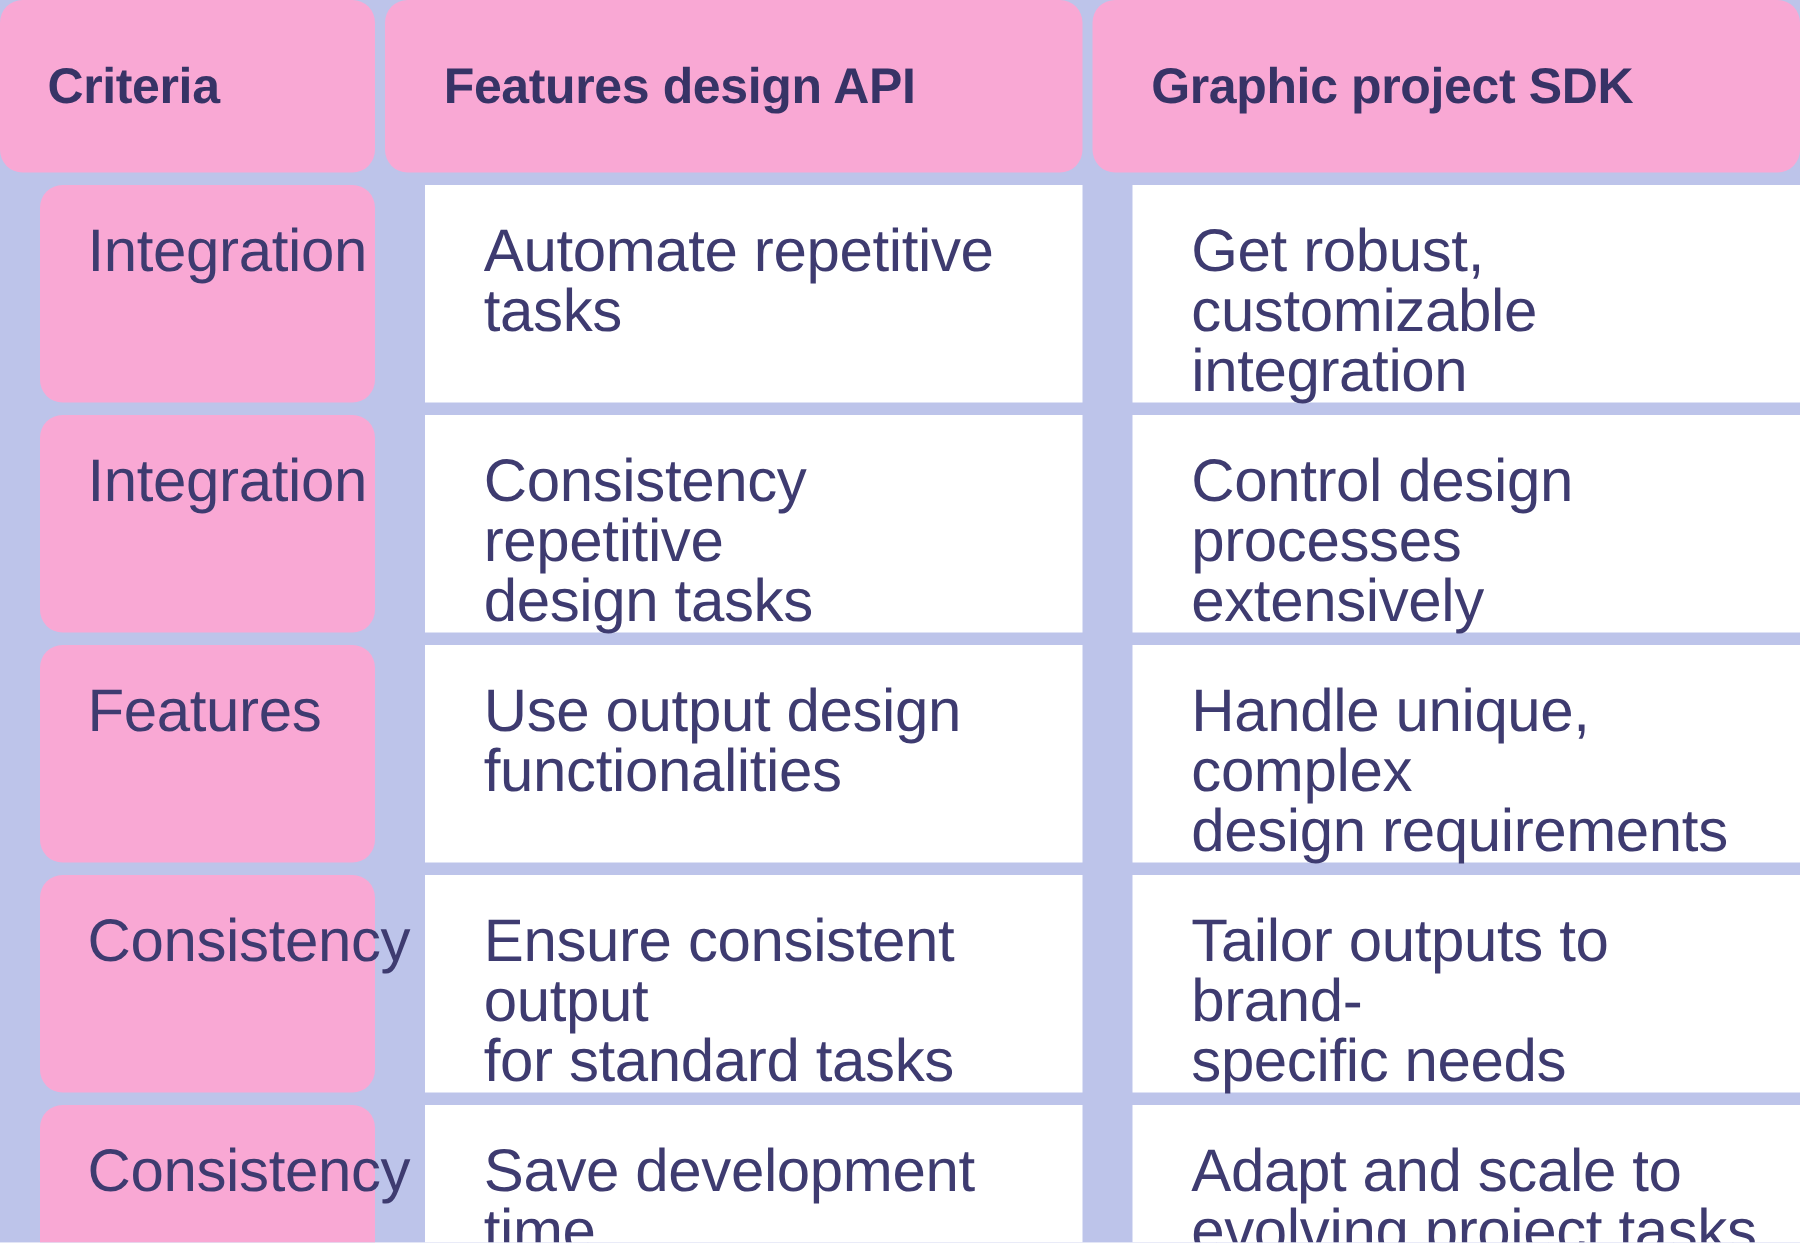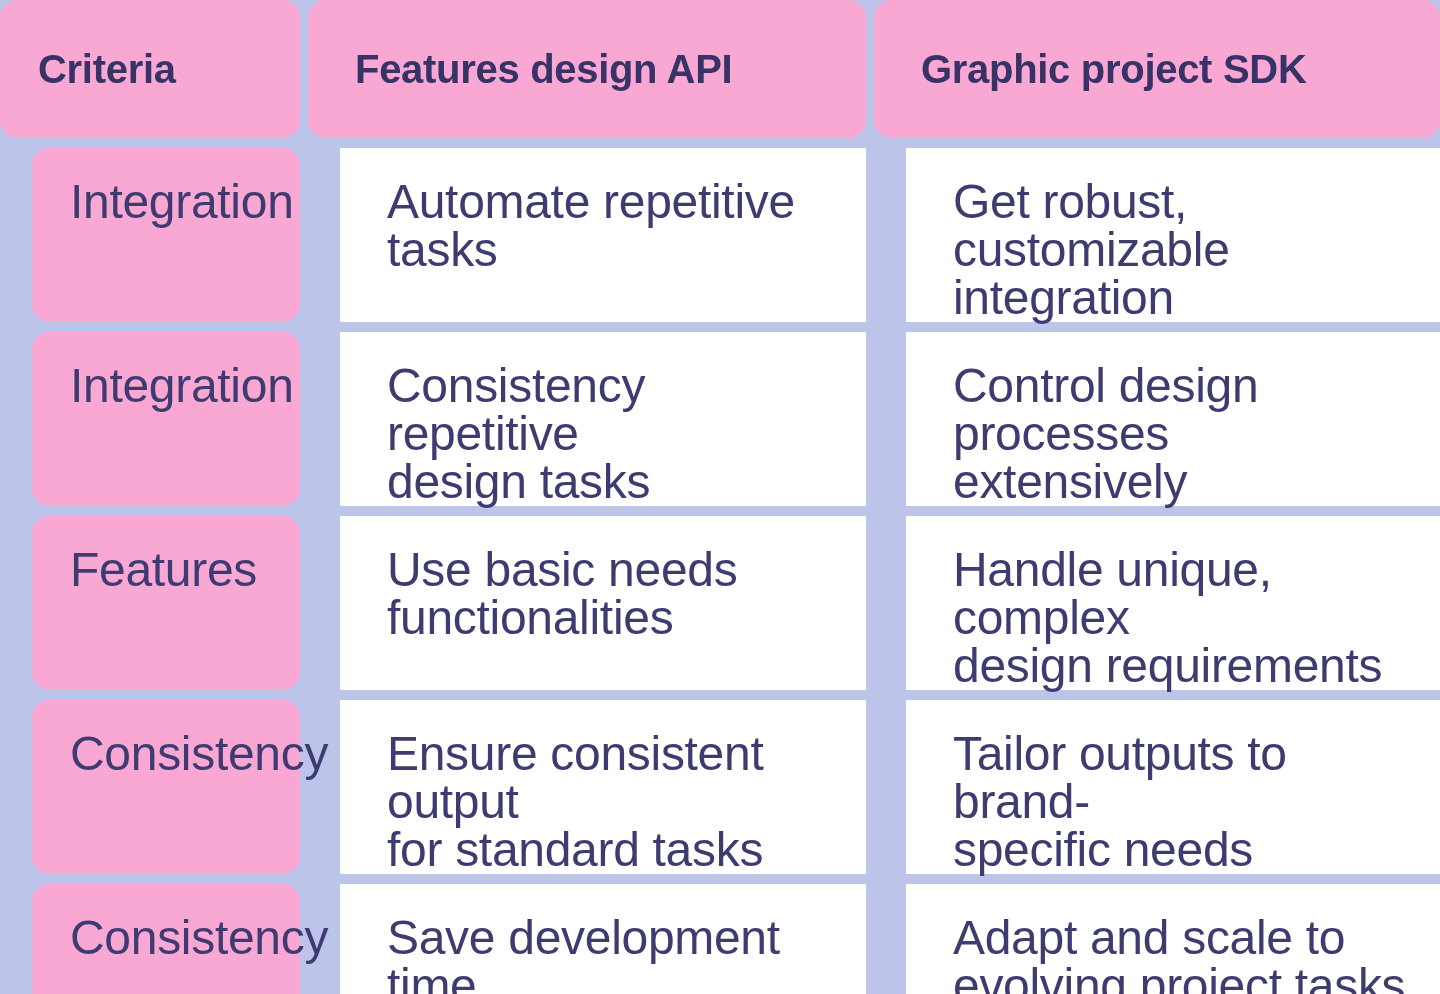--- a/index.html
+++ b/index.html
@@ -73,21 +73,21 @@
   <div class="cell white body-cell col3">Get robust, customizable
 integration</div>
 
   <div class="cell lav body-cell col1">Integration</div>
   <div class="cell white body-cell col2">Consistency repetitive
 design tasks</div>
   <div class="cell white body-cell col3">Control design processes
 extensively</div>
 
   <div class="cell lav body-cell col1">Features</div>
-  <div class="cell white body-cell col2">Use basic needs
+  <div class="cell white body-cell col2">Use output design
 functionalities</div>
   <div class="cell white body-cell col3">Handle unique, complex
 design requirements</div>
 
   <div class="cell lav body-cell col1">Consistency</div>
   <div class="cell white body-cell col2">Ensure consistent output
 for standard tasks</div>
   <div class="cell white body-cell col3">Tailor outputs to brand-
 specific needs</div>
 

